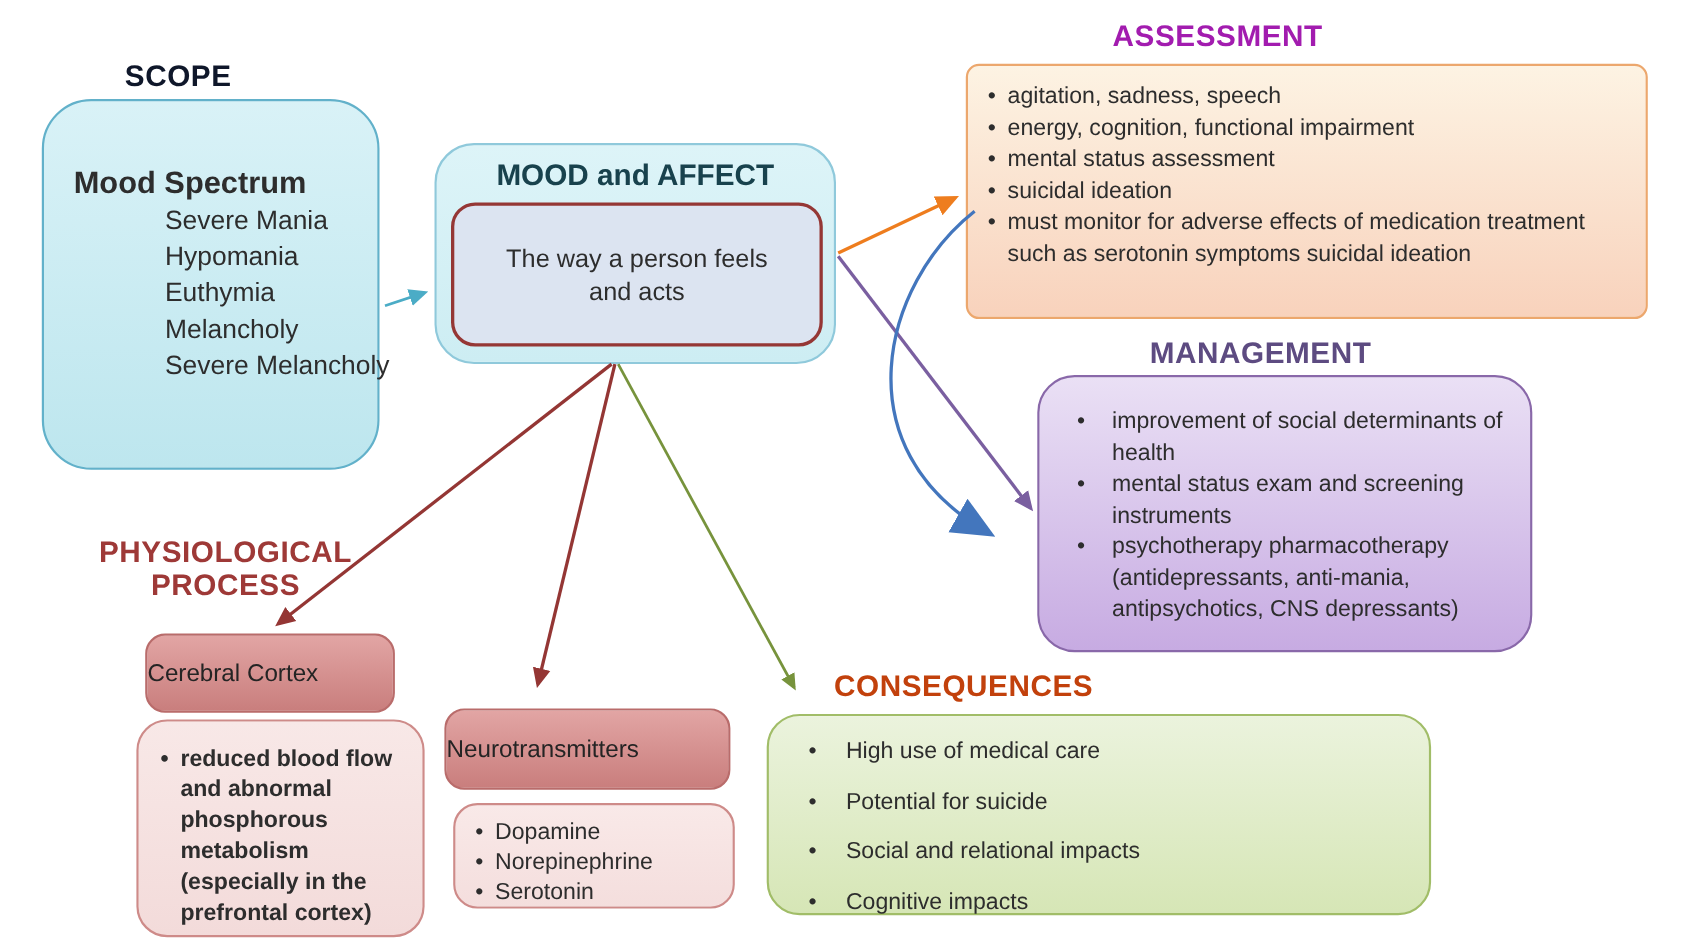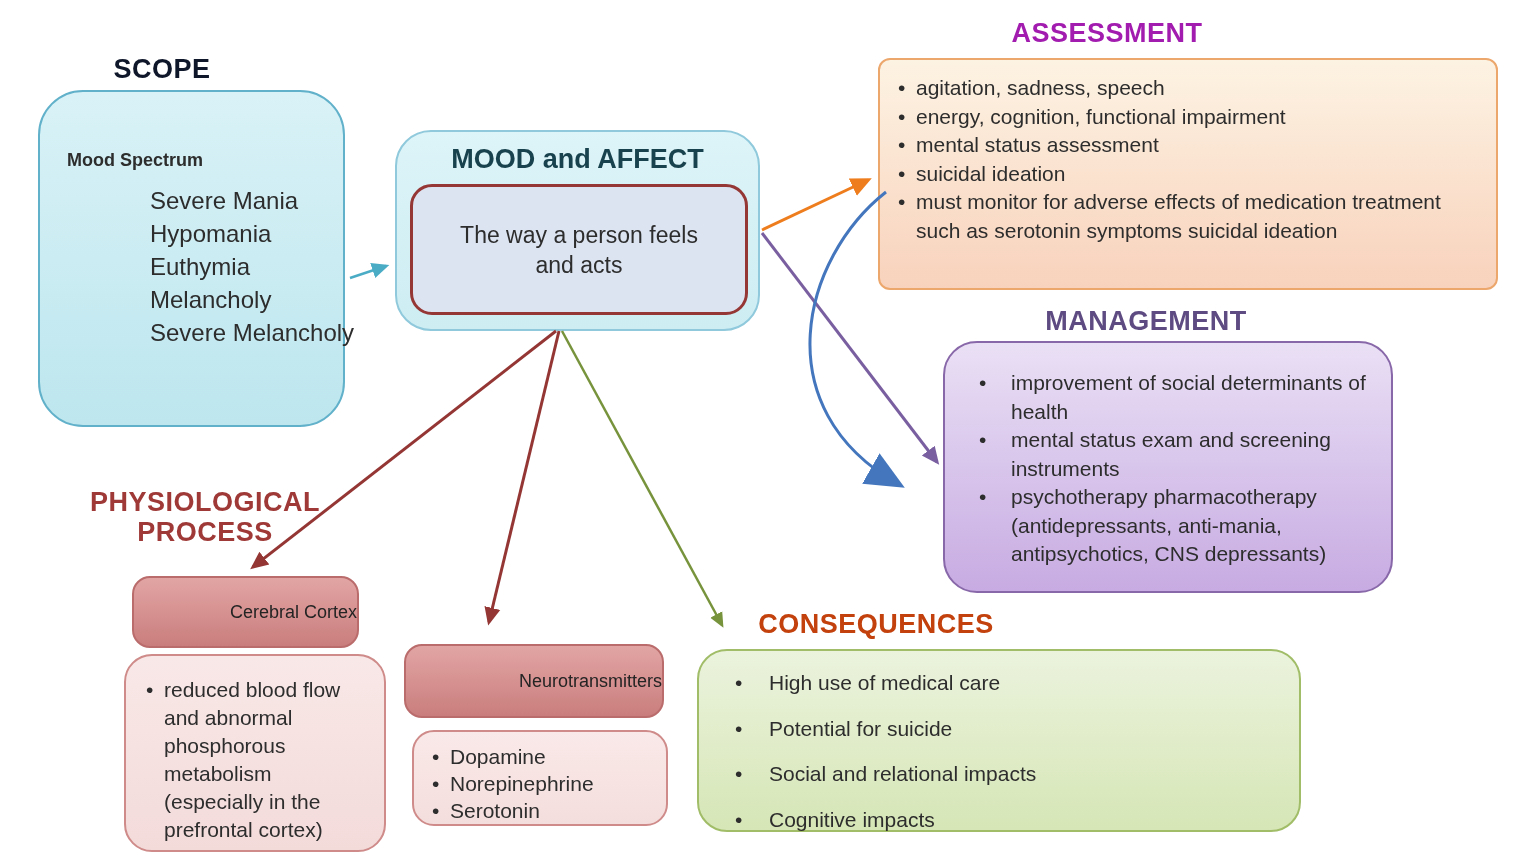--- a/index.html
+++ b/index.html
@@ -10,21 +10,21 @@
   .abs{position:absolute;}
   .heading{font-weight:bold;font-size:27px;text-align:center;letter-spacing:.5px;}
   .box{position:absolute;box-sizing:border-box;}
 
   
   .scope-h{left:62px;top:54px;width:200px;color:#0f172a;}
   .scope-box{
     left:38px;top:90px;width:307px;height:337px;border-radius:45px;
     background:linear-gradient(#d9f2f7,#bde6ee);border:2px solid #62b1ca;
   }
-  .scope-title{position:absolute;left:27px;top:58px;font-weight:bold;font-size:18px;}
+  .scope-title{position:absolute;left:27px;top:58px;font-weight:bold;font-size:28px;}
   .scope-list{position:absolute;left:82px;top:92px;width:210px;font-size:24px;line-height:33px;margin-left:28px;}
 
   
   .center-box{
     left:395px;top:130px;width:365px;height:201px;border-radius:36px;
     background:linear-gradient(#ddf4f8,#cdedf3);border:2px solid #8fc9db;
   }
   .center-heading{margin-top:12px;text-align:center;font-weight:bold;font-size:27px;color:#18424d;}
   .center-inner{
     position:absolute;left:13px;top:52px;width:338px;height:131px;border-radius:22px;
@@ -51,27 +51,28 @@
     background:linear-gradient(#eae0f5,#c7abe2);border:2px solid #8968a9;
     padding:26px 20px 0 10px;
   }
   .management-box ul.blist li{padding-left:56px;}
   .management-box ul.blist li::before{left:24px;}
 
   
   .physio-h{left:80px;top:487px;width:250px;color:#9e3937;line-height:30px;}
   .rose-box{
     border-radius:18px;background:linear-gradient(#e2a5a4,#c97e7d);border:2px solid #b96c6b;
-    display:flex;align-items:center;justify-content:flex-end;font-size:18px;color:#242424;
+    display:flex;align-items:center;justify-content:flex-start;font-size:22px;color:#242424;
   }
   .cerebral-box{left:132px;top:576px;width:227px;height:72px;}
   .cerebral-detail{
     left:124px;top:654px;width:262px;height:198px;border-radius:28px;
     background:linear-gradient(#f8e8e7,#f3dbda);border:2px solid #ce8b89;
     padding:20px 14px 0 14px;
+    font-weight:bold;
   }
   .cerebral-detail ul.blist{line-height:28px;}
   .neuro-box{left:404px;top:644px;width:260px;height:74px;}
   .neuro-detail{
     left:412px;top:730px;width:256px;height:96px;border-radius:22px;
     background:linear-gradient(#f9e9e8,#f4dedd);border:2px solid #ce8b89;
     padding:11px 10px 0 12px;
   }
   .neuro-detail ul.blist{line-height:27px;}
 

